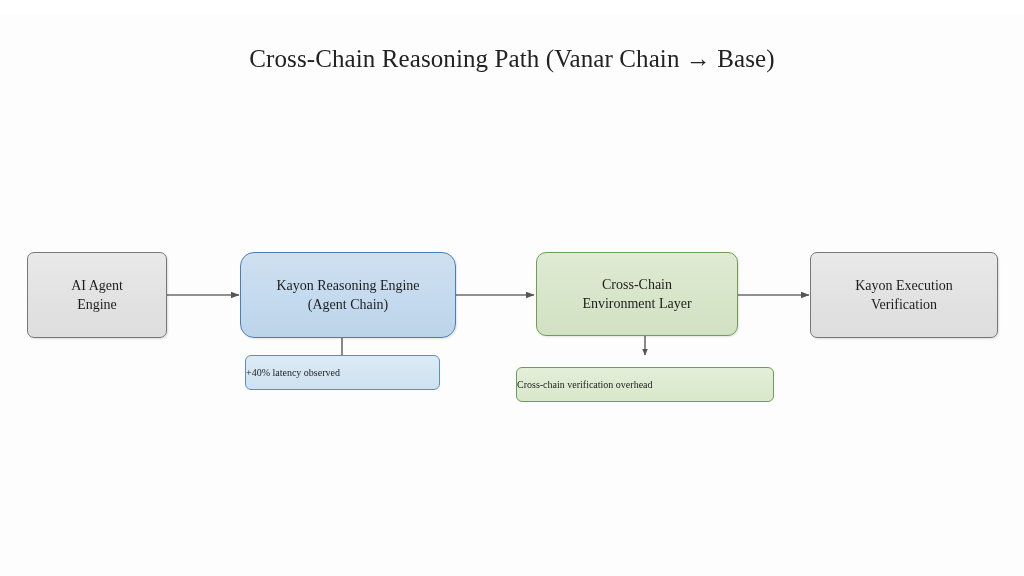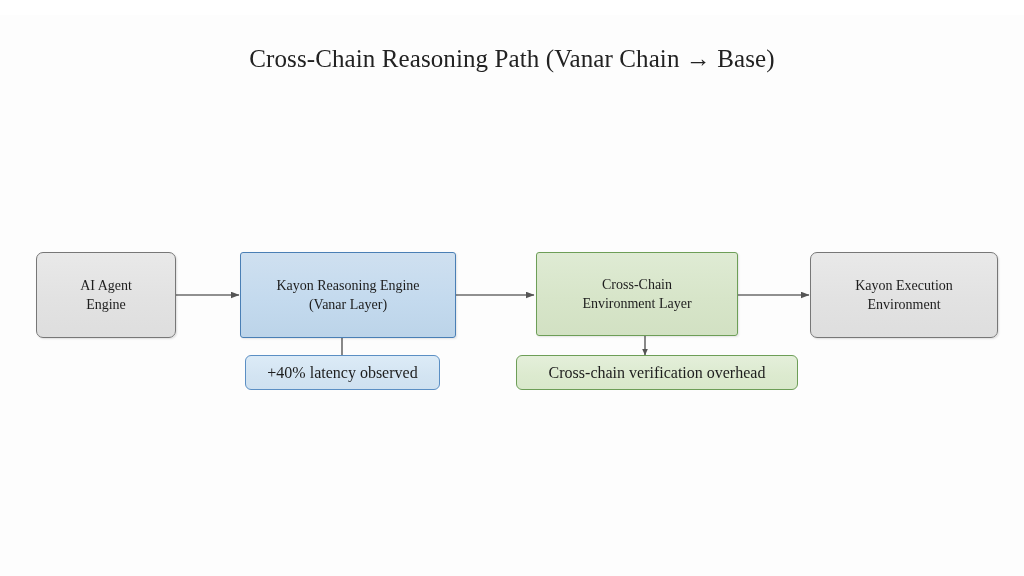--- a/index.html
+++ b/index.html
@@ -52,40 +52,39 @@
   .node.gray {
     background: linear-gradient(180deg, #e9e9e9 0%, #e2e2e2 55%, #dedede 100%);
     border: 1.4px solid #777777;
     border-radius: 7px;
     box-shadow: 1px 1px 2px rgba(0,0,0,0.13);
   }
   
   .node.blue {
     background: linear-gradient(180deg, #cfe0f0 0%, #c4daee 55%, #bcd4e9 100%);
     border: 1.4px solid #4a7fb5;
-    border-radius: 3px;
+    border-radius: 14px;
     box-shadow: 1px 1px 2px rgba(0,0,0,0.10);
     align-items: center;
   }
   
   .node.green {
     background: linear-gradient(180deg, #dfebd4 0%, #d7e5c9 55%, #d2e1c3 100%);
     border: 1.4px solid #6d9e57;
-    border-radius: 3px;
+    border-radius: 10px;
     box-shadow: 1px 1px 2px rgba(0,0,0,0.10);
   }
 
   
   .annotation {
     position: absolute;
     box-sizing: border-box;
     display: flex;
     align-items: center;
-    justify-content: center;
-    font-size: 16px;
+    font-size: 10px;
     line-height: 18px;
     color: #1d1d1d;
     border-radius: 6px;
     white-space: pre;
   }
   .annotation.blue {
     background: linear-gradient(180deg, #dcebf7 0%, #d3e4f2 60%, #cfe1f0 100%);
     border: 1.4px solid #5b8fc4;
   }
   .annotation.green {
@@ -125,41 +124,41 @@
 
     <line x1="456" y1="280" x2="534" y2="280" stroke="#6b6b6b" stroke-width="1.6" marker-end="url(#arrowhead)"></line>
 
     <line x1="738" y1="280" x2="809" y2="280" stroke="#6b6b6b" stroke-width="1.6" marker-end="url(#arrowhead)"></line>
 
     <line x1="342" y1="322" x2="342" y2="341" stroke="#6b6b6b" stroke-width="1.6"></line>
 
     <line x1="645" y1="320" x2="645" y2="340" stroke="#6b6b6b" stroke-width="1.6" marker-end="url(#arrowhead-sm)"></line>
   </svg>
 
-  <div class="node gray" style="left:36px; top:237px; width:140px; height:86px;">
+  <div class="node gray" style="left:27px; top:237px; width:140px; height:86px;">
     <span class="line1">AI Agent</span>
     <span class="line2">Engine</span>
   </div>
 
   <div class="node blue" style="left:240px; top:237px; width:216px; height:86px;">
     <span class="line1">Kayon Reasoning Engine</span>
-    <span class="line2">(Vanar Layer)</span>
+    <span class="line2">(Agent Chain)</span>
   </div>
 
   <div class="node green" style="left:536px; top:237px; width:202px; height:84px;">
     <span class="line1">Cross-Chain</span>
     <span class="line2">Environment Layer</span>
   </div>
 
   <div class="node gray" style="left:810px; top:237px; width:188px; height:86px;">
     <span class="line1">Kayon Execution</span>
-    <span class="line2">Environment</span>
+    <span class="line2">Verification</span>
   </div>
 
   <div class="annotation blue" style="left:245px; top:340px; width:195px; height:35px;">
     <span>+40% latency observed</span>
   </div>
 
-  <div class="annotation green" style="left:516px; top:340px; width:282px; height:35px;">
+  <div class="annotation green" style="left:516px; top:352px; width:258px; height:35px;">
     <span>Cross-chain verification overhead</span>
   </div>
 
 </div>
 
 </body></html>

